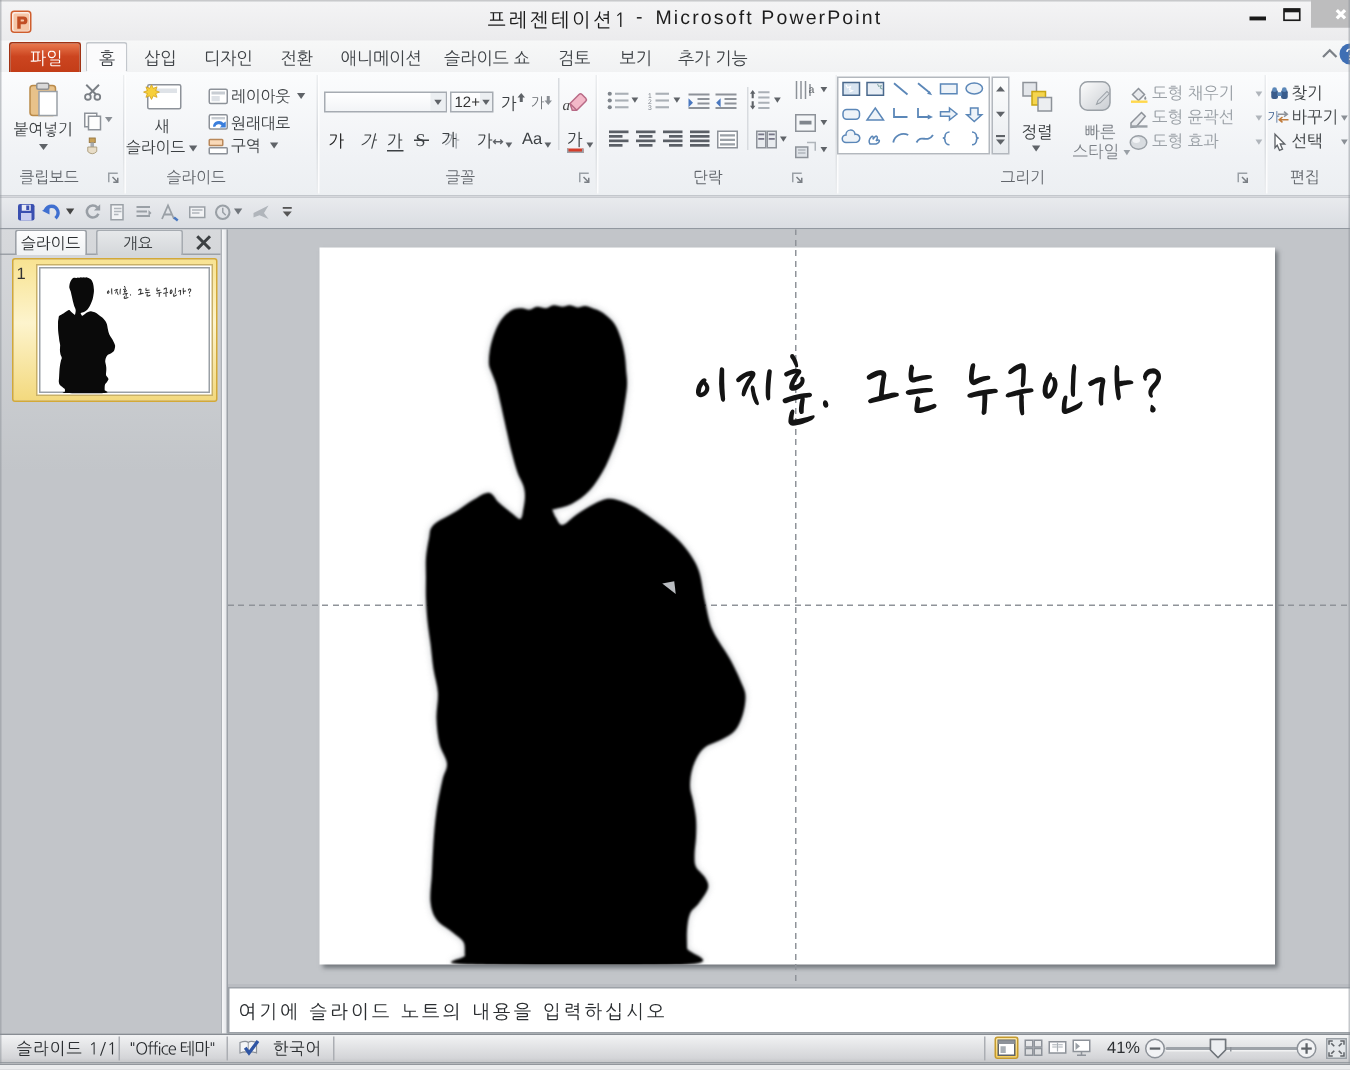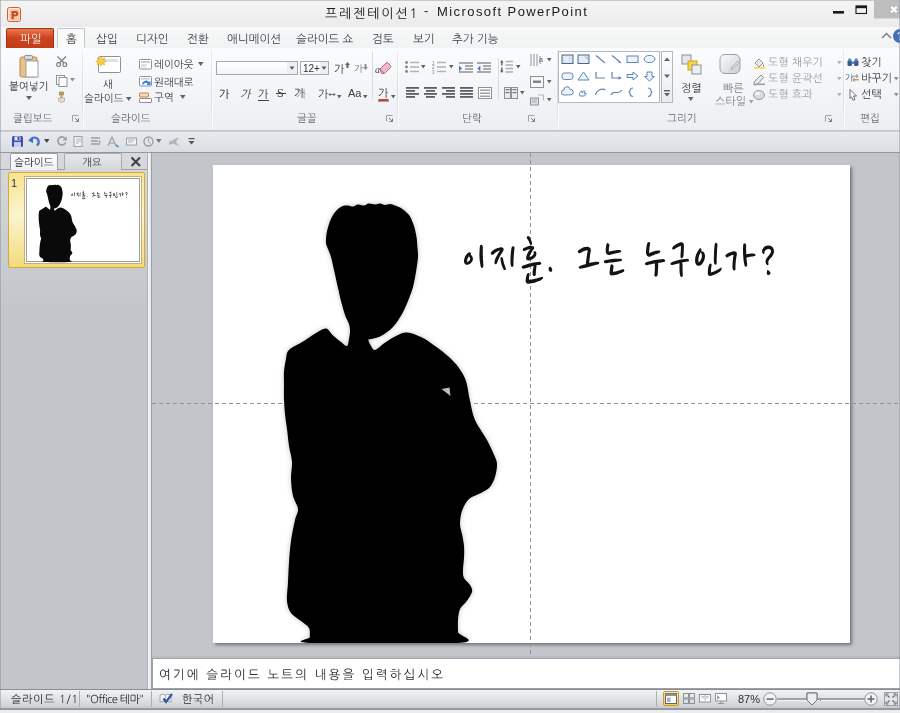--- a/index.html
+++ b/index.html
@@ -651,21 +651,21 @@
   </svg>
 <svg style="position:absolute;left:699px;top:693px;overflow:visible" width="12" height="11">
     <rect x="0.5" y="1.5" width="11" height="7.5" fill="#fdfdfe" stroke="#8d9299"></rect>
     <path d="M2.5 3.5 h3 M2.5 5 h3 M6.5 3.5 h3 M6.5 5 h3 M6 2 v6" stroke="#aab0b6" stroke-width="0.8"></path>
   </svg>
 <svg style="position:absolute;left:715px;top:693px;overflow:visible" width="12" height="11">
     <rect x="0.5" y="0.5" width="11" height="7.5" fill="#fff" stroke="#8d9299"></rect>
     <path d="M3 10.5 h6 M6 8 v2.5" stroke="#8d9299"></path>
     <path d="M2 2 l3 2.5 -3 2.5 z" fill="#9aa0a6"></path>
   </svg>
-<div style="position:absolute;left:738px;top:693px;font:11px &quot;Liberation Sans&quot;;color:#2b2e31">87%</div>
+<div style="position:absolute;left:738px;top:693px;font:11px &quot;Liberation Sans&quot;;color:#2b2e31">41%</div>
 <svg style="position:absolute;left:763px;top:692px;overflow:visible" width="14" height="14">
     <circle cx="7" cy="7" r="6.2" fill="#f2f3f5" stroke="#8d9299"></circle>
     <rect x="3.5" y="6.3" width="7" height="1.5" fill="#5f6368"></rect>
   </svg>
 <div style="position:absolute;left:777px;top:698px;width:92px;height:2px;background:#9ea3a9;border-radius:1px;box-shadow:0 1px 0 rgba(255,255,255,.6);"></div>
 <div style="position:absolute;left:820px;top:698px;width:1px;height:3px;background:#8d9299;"></div>
 <svg style="position:absolute;left:806px;top:692px;overflow:visible" width="12" height="14">
     <path d="M1 1 h10 v7 l-5 5 -5-5 z" fill="linear" fill-opacity="1" stroke="#70757b"></path>
     <path d="M1 1 h10 v7 l-5 5 -5-5 z" fill="#eceef1" stroke="#70757b"></path>
   </svg>

